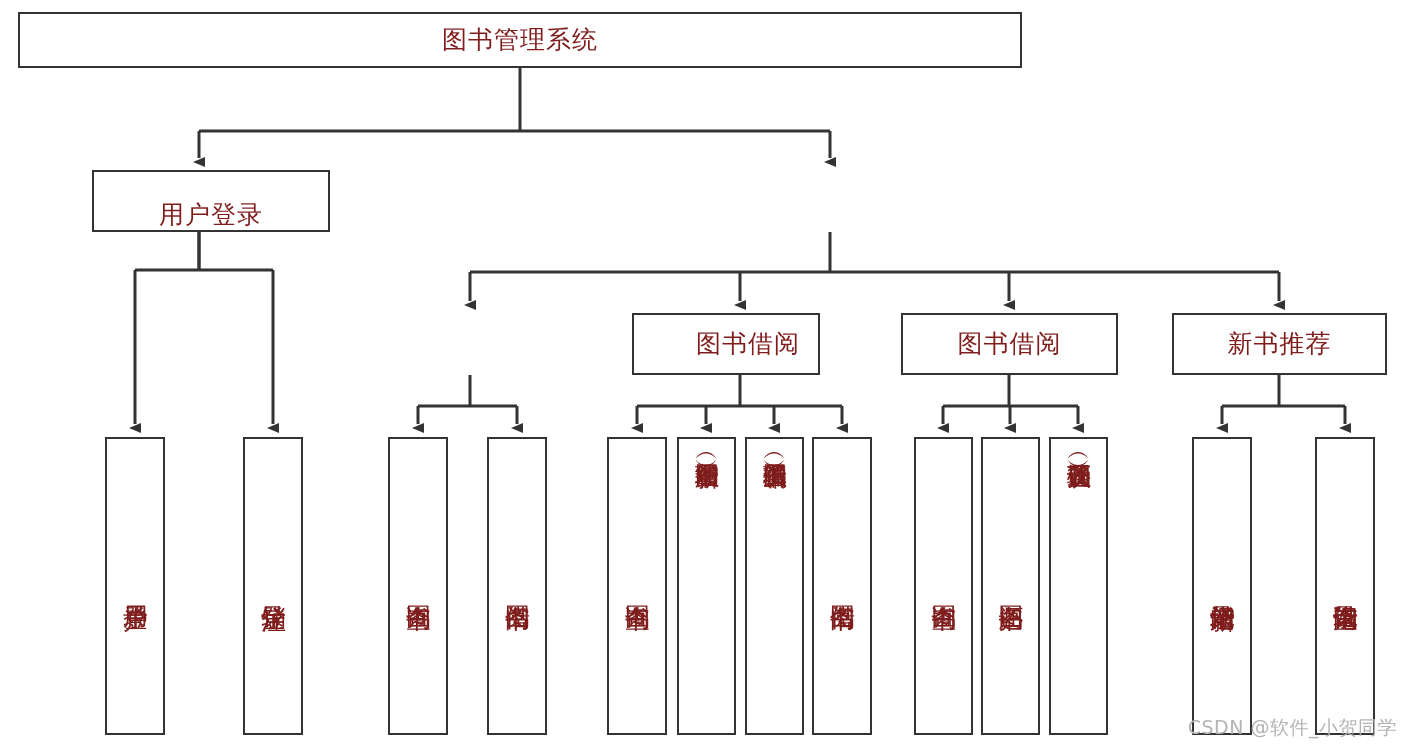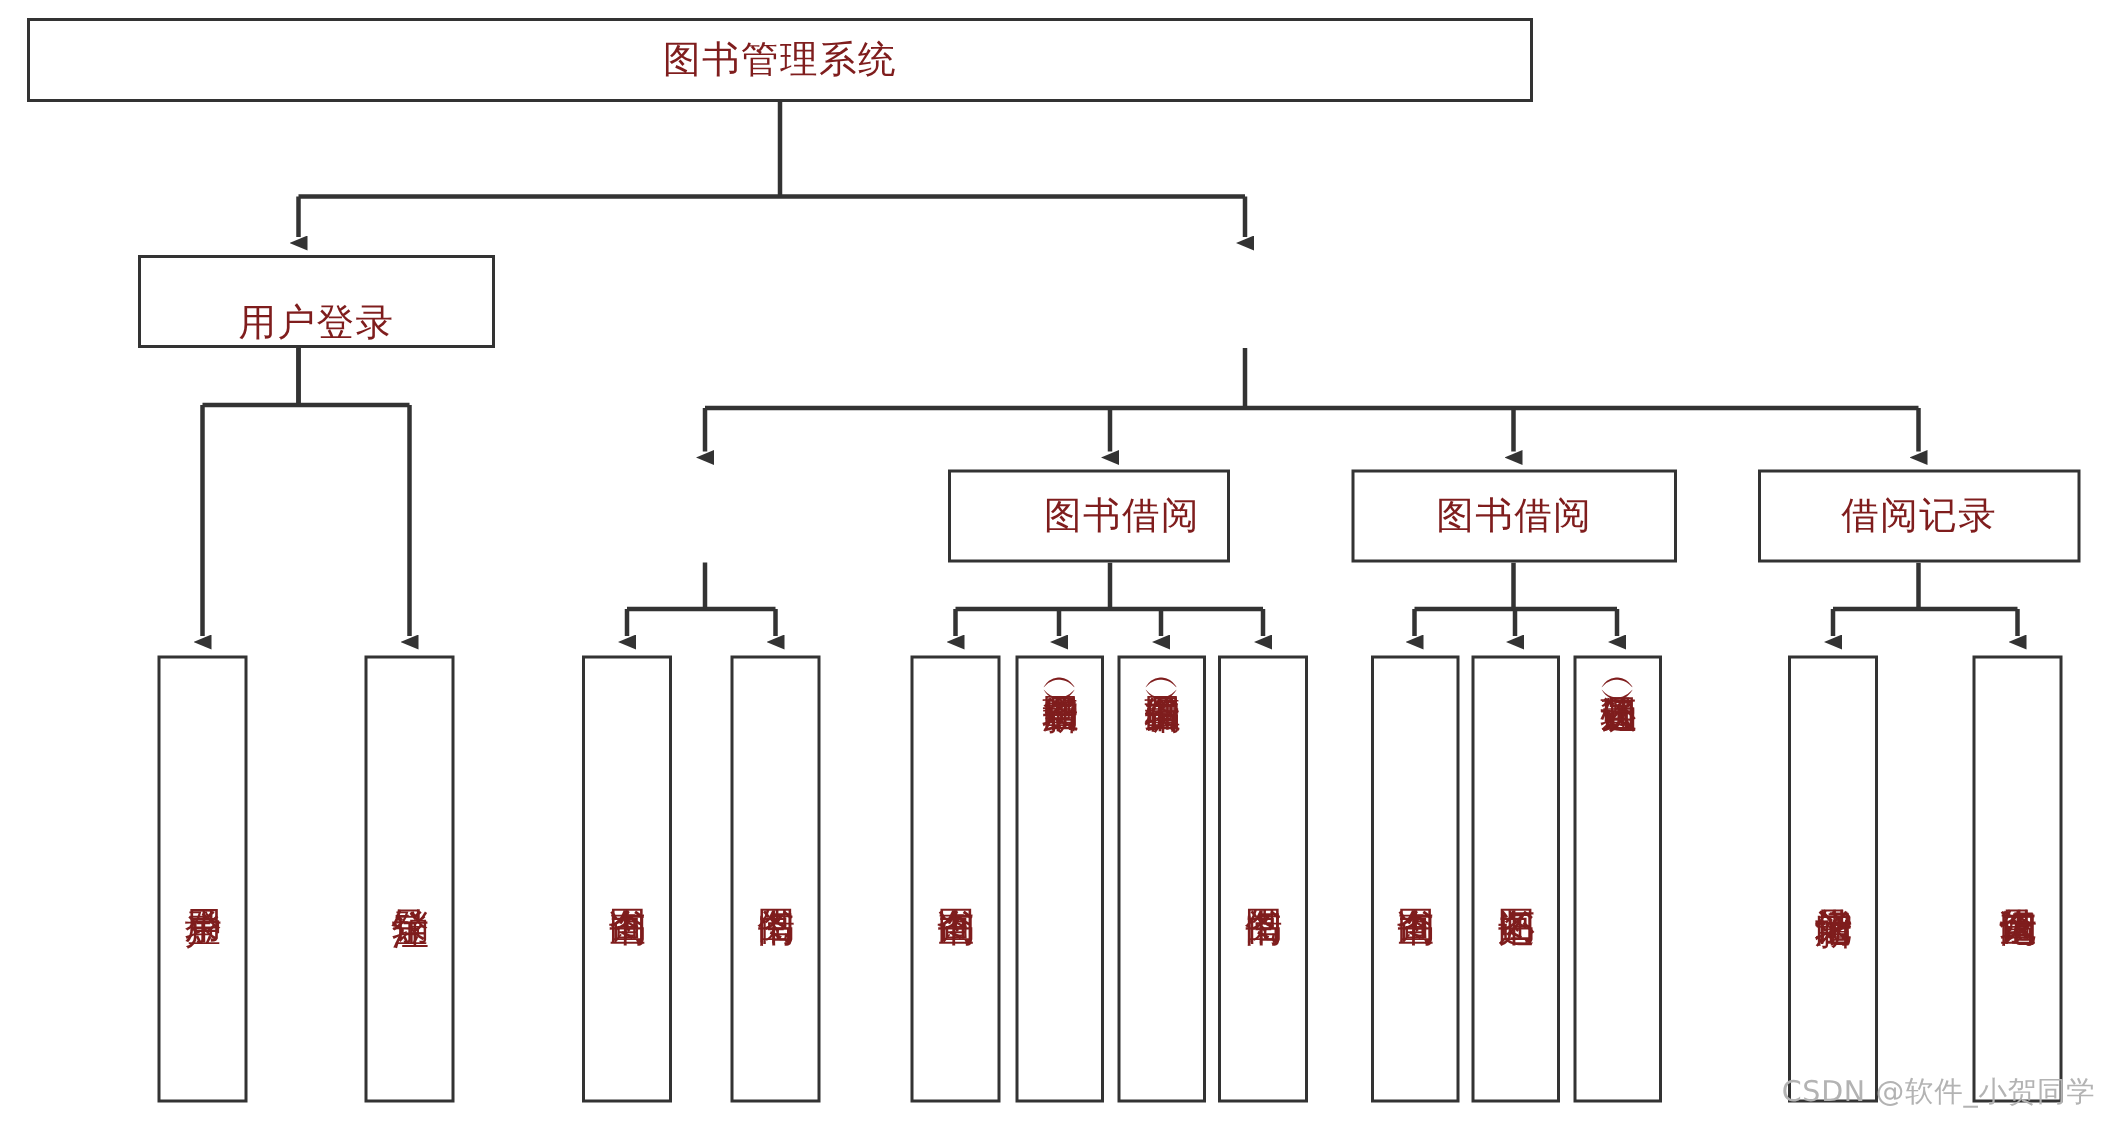--- a/index.html
+++ b/index.html
@@ -146,21 +146,21 @@
 
   <div class="node horiz" style="left:632px; top:313px; width:188px; height:62px;padding-left:44px;">
     <span>图书借阅</span>
   </div>
 
   <div class="node horiz" style="left:901px; top:313px; width:217px; height:62px;">
     <span>图书借阅</span>
   </div>
 
   <div class="node horiz" style="left:1172px; top:313px; width:215px; height:62px;">
-    <span>借阅记录</span>
+    <span>新书推荐</span>
   </div>
 
   <div class="node vert" style="left:105px; top:437px; width:60px; height:298px;">
     <span class="vlabel">用户登录</span>
   </div>
 
   <div class="node vert" style="left:243px; top:437px; width:60px; height:298px;">
     <span class="vlabel">注销登录</span>
   </div>
 

